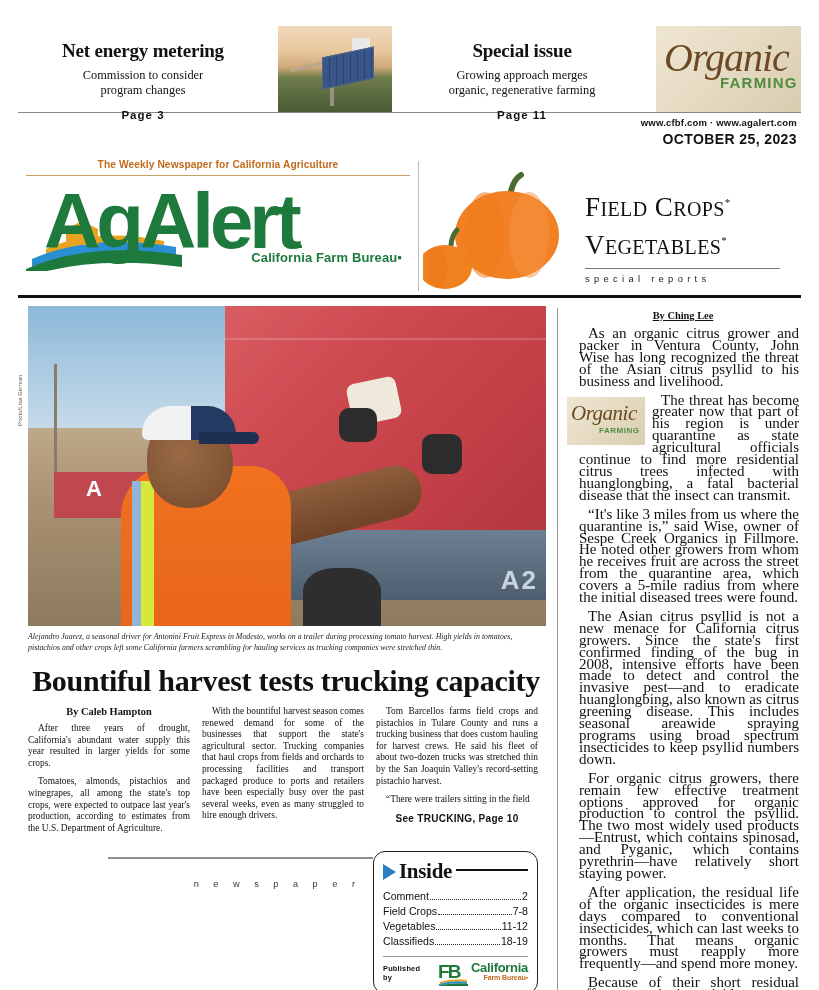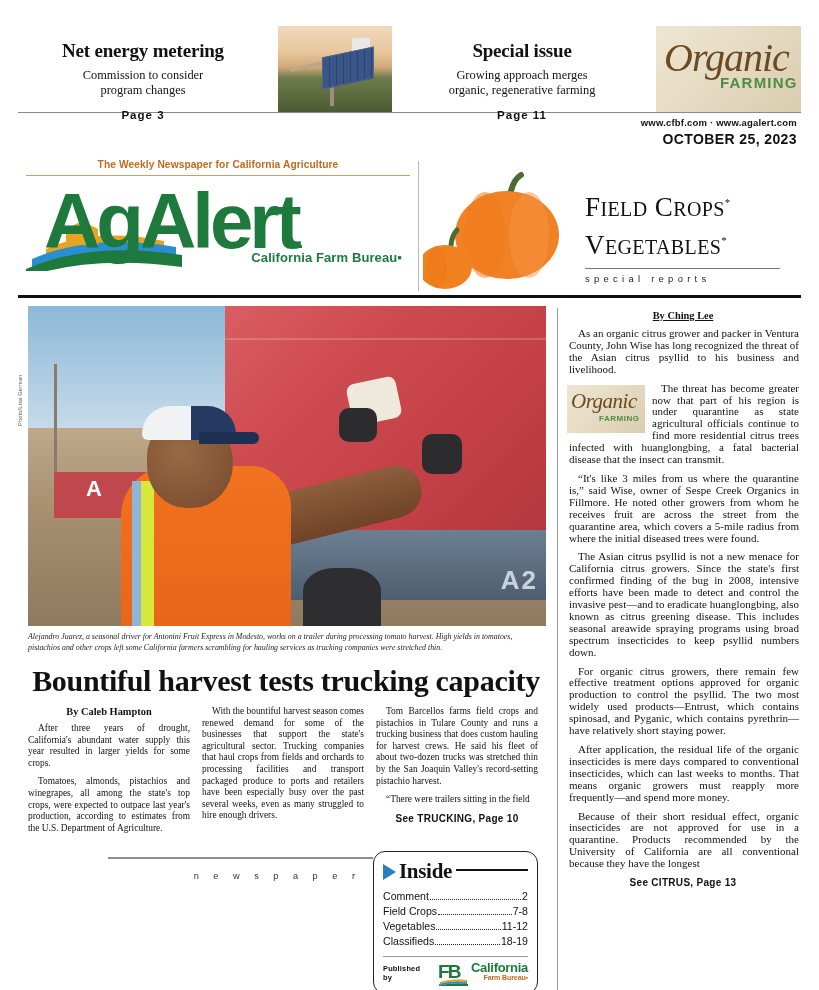--- a/index.html
+++ b/index.html
@@ -136,21 +136,21 @@
   .p { font-family:"Liberation Serif", serif; font-size:9.4px; line-height:11.6px; text-align:justify;
       text-indent: 10px; margin: 0 0 7px 0; }
   .jump { font-family:"Liberation Sans", sans-serif; font-size:10px; font-weight:bold; text-align:center;
       margin-top: 4px; letter-spacing:0.3px; }
 
   
   .lowrow { display:flex; align-items:flex-start; padding: 10px 10px 0 10px; }
   .newsp-wrap { width: 345px; padding-top: 6px; }
   .newsp-rule { border-top: 2px solid #8e8e8e; width: 265px; margin-left: 80px; }
   .newsp { font-family:"Liberation Sans", sans-serif; font-size:9.2px; letter-spacing: 6px; color:#333;
-      text-align:right; padding-top: 12px; padding-right: 12px; }
+      text-align:right; padding-top: 20px; padding-right: 12px; }
 
   .inside-box { width: 168px; border: 1.5px solid #222; border-radius: 12px; padding: 7px 9px 8px 9px; }
   .inside-head { display:flex; align-items:center; }
   .tri { width:0; height:0; border-left: 13px solid #2a7fc1; border-top: 8px solid transparent;
       border-bottom: 8px solid transparent; margin-right: 3px; }
   .inside-title { font-family:"Liberation Serif", serif; font-weight:bold; font-size:21px; letter-spacing:-0.3px; }
   .inside-line { flex:1; border-bottom: 2px solid #111; margin: 0 0 3px 4px; }
   .toc { margin-top: 5px; }
   .toc-row { display:flex; align-items:baseline; font-family:"Liberation Sans", sans-serif; font-size:10.6px;
       line-height: 15px; }
@@ -167,22 +167,22 @@
   .fb-swoosh { position:absolute; left:0; bottom:-1px; width:30px; height:8px; }
   .fb-text { margin-left: 3px; line-height: 10px; text-align: right; }
   .fb-cal { font-family:"Liberation Sans", sans-serif; font-size:13px; font-weight:bold; color:#1d7a3c; letter-spacing:-0.3px; }
   .fb-farm { font-family:"Liberation Sans", sans-serif; font-size:7px; font-weight:bold; color:#c26a1d; letter-spacing:-0.1px; }
 
   
   .r-head { font-family:"Liberation Serif", serif; font-weight:bold; font-size:21.5px; line-height:24px;
       letter-spacing:-0.3px; padding-bottom: 8px; }
   .r-byline { text-align:center; font-family:"Liberation Serif", serif; font-weight:bold; font-size:10.4px;
       padding: 4px 0 7px 0; text-decoration: underline; }
-  .rp { font-family:"Liberation Serif", serif; font-size:11px; line-height:11.9px; text-align:justify;
-      text-indent: 9px; margin: 0 0 7px 2px; }
+  .rp { font-family:"Liberation Serif", serif; font-size:15px; line-height:11.9px; text-align:justify;
+      text-indent: 9px; margin: 0 0 7px 12px; }
   .inset-org { float:left; width: 78px; height: 48px; margin: 2px 7px 3px 0;
       background: linear-gradient(135deg,#efe6d2 0%, #e6dcc4 45%, #d9cdb0 100%); position:relative; }
   .inset-org .os { position:absolute; left:4px; top:4px; font-family:"Liberation Serif", serif;
       font-size:21px; font-style:italic; color:#6b4a23; letter-spacing:-0.5px; }
   .inset-org .of { position:absolute; left:32px; top:29px; font-family:"Liberation Sans", sans-serif;
       font-size:8px; font-weight:bold; color:#4f8c3f; letter-spacing:0.5px; }
 </style>
 </head>
 <body>
 

